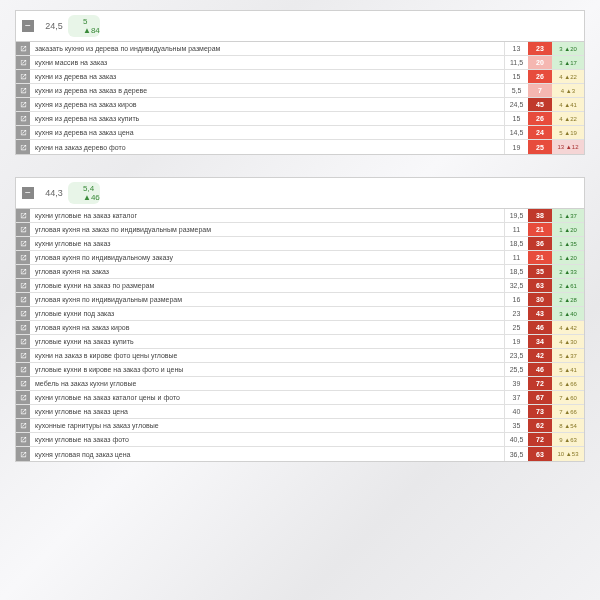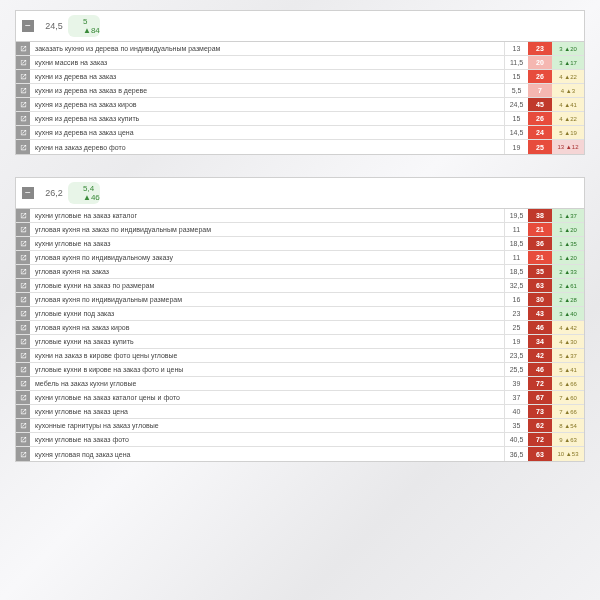--- a/index.html
+++ b/index.html
@@ -126,21 +126,21 @@
         </div>
         <div class="kw">кухни на заказ дерево фото</div>
         <div class="c1">19</div>
         <div class="c2 red">25</div>
         <div class="c3 bg-p">13 ▲12</div>
       </div>
     </div>
     <div class="group">
       <div class="group-hdr">
         <div class="collapse">−</div>
-        <div class="gstat">26,2</div>
+        <div class="gstat">44,3</div>
         <div class="gbadge ">5,4 ▲46</div>
       </div>
       <div class="row">
         <div class="link">
           <svg viewBox="0 0 24 24">
             <path d="M14 3v2h3.59l-9.83 9.83 1.41 1.41L19 6.41V10h2V3z"></path>
             <path d="M19 19H5V5h7V3H5a2 2 0 0 0-2 2v14a2 2 0 0 0 2 2h14a2 2 0 0 0 2-2v-7h-2z"></path>
           </svg>
         </div>
         <div class="kw">кухни угловые на заказ каталог</div>

